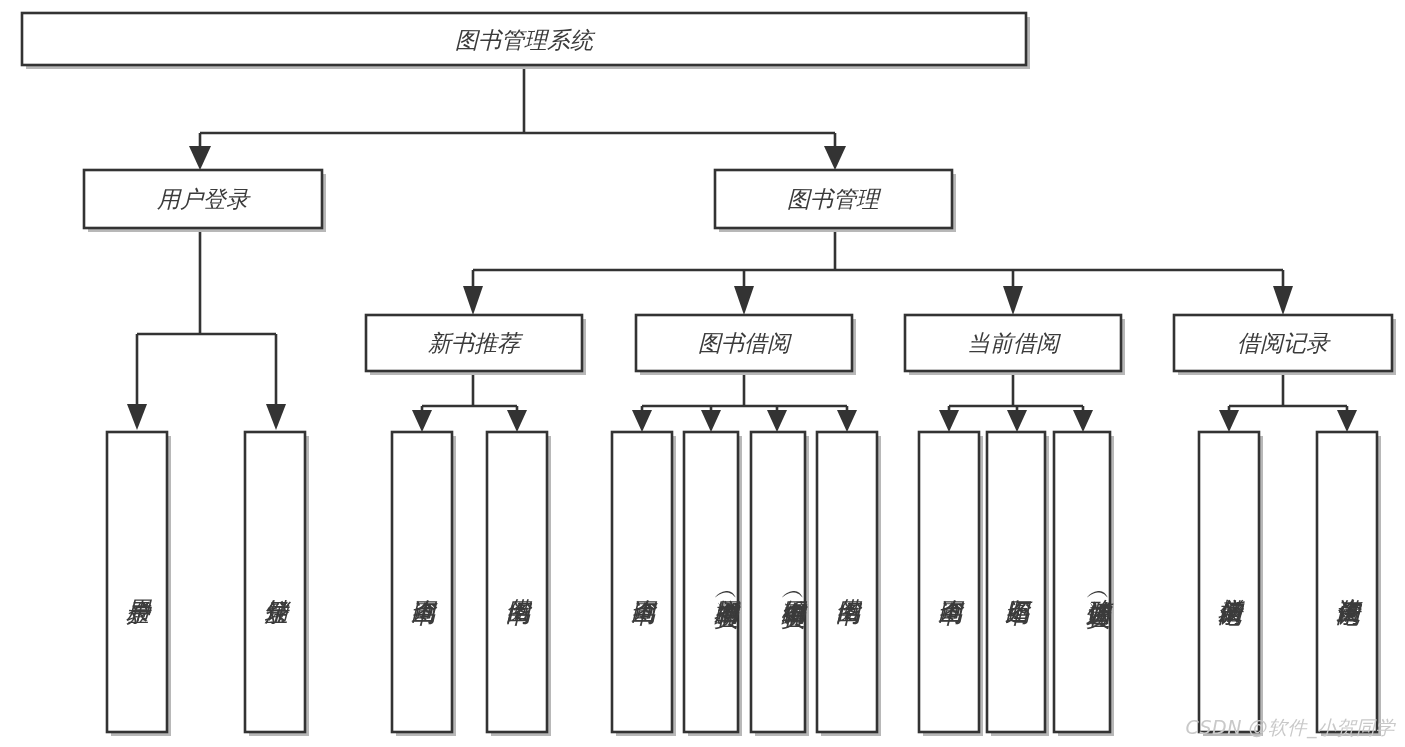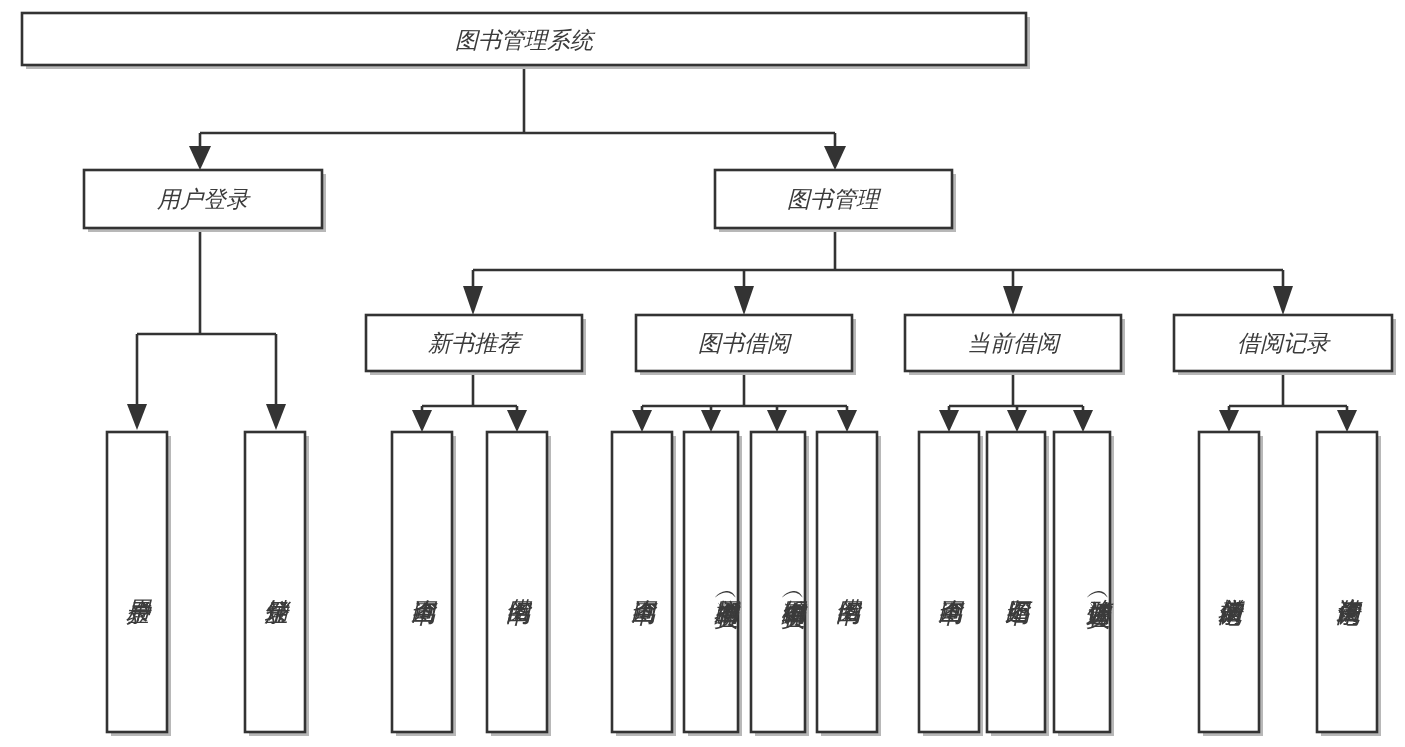--- a/index.html
+++ b/index.html
@@ -246,13 +246,14 @@
   <div class="vertical-label" style="left:608px; top:432px; width:60px; height:300px; display:flex; align-items:center; justify-content:center;">查询图书</div>
   <div class="vertical-label" style="left:680px; top:438px; width:54px; height:292px; display:flex; align-items:flex-start; justify-content:center;">新增图书（管理员）</div>
   <div class="vertical-label" style="left:747px; top:438px; width:54px; height:292px; display:flex; align-items:flex-start; justify-content:center;">编辑图书（管理员）</div>
   <div class="vertical-label" style="left:813px; top:432px; width:60px; height:300px; display:flex; align-items:center; justify-content:center;">借阅图书</div>
   <div class="vertical-label" style="left:915px; top:432px; width:60px; height:300px; display:flex; align-items:center; justify-content:center;">查询图书</div>
   <div class="vertical-label" style="left:983px; top:432px; width:58px; height:300px; display:flex; align-items:center; justify-content:center;">归还图书</div>
   <div class="vertical-label" style="left:1050px; top:438px; width:56px; height:292px; display:flex; align-items:flex-start; justify-content:center;">确认归还（管理员）</div>
   <div class="vertical-label" style="left:1195px; top:432px; width:60px; height:300px; display:flex; align-items:center; justify-content:center;">新增借阅记录</div>
   <div class="vertical-label" style="left:1313px; top:432px; width:60px; height:300px; display:flex; align-items:center; justify-content:center;">查询借阅记录</div>
 
+  <div class="watermark">CSDN @软件_小贺同学</div>
 </div>
 
 </body></html>

